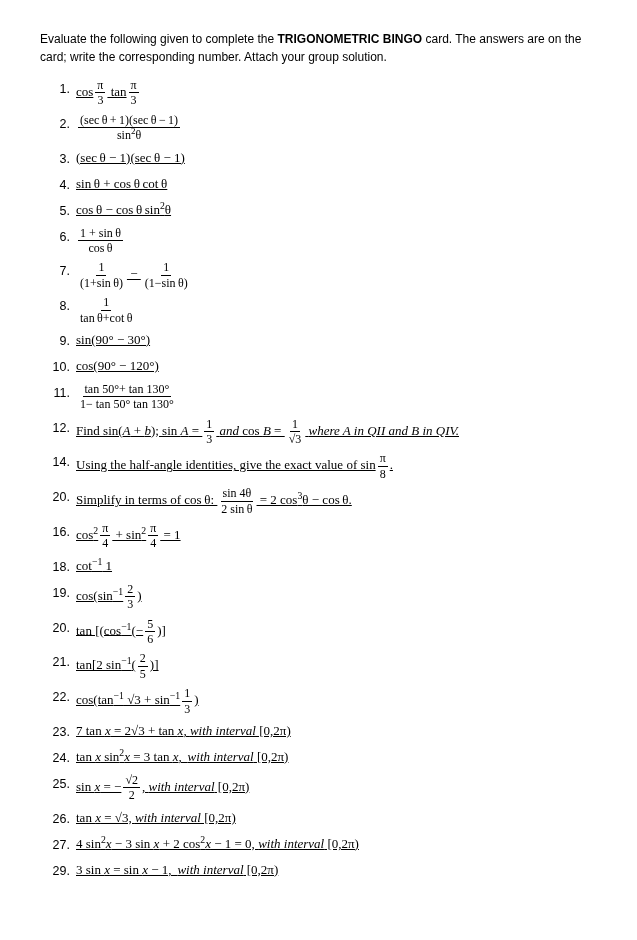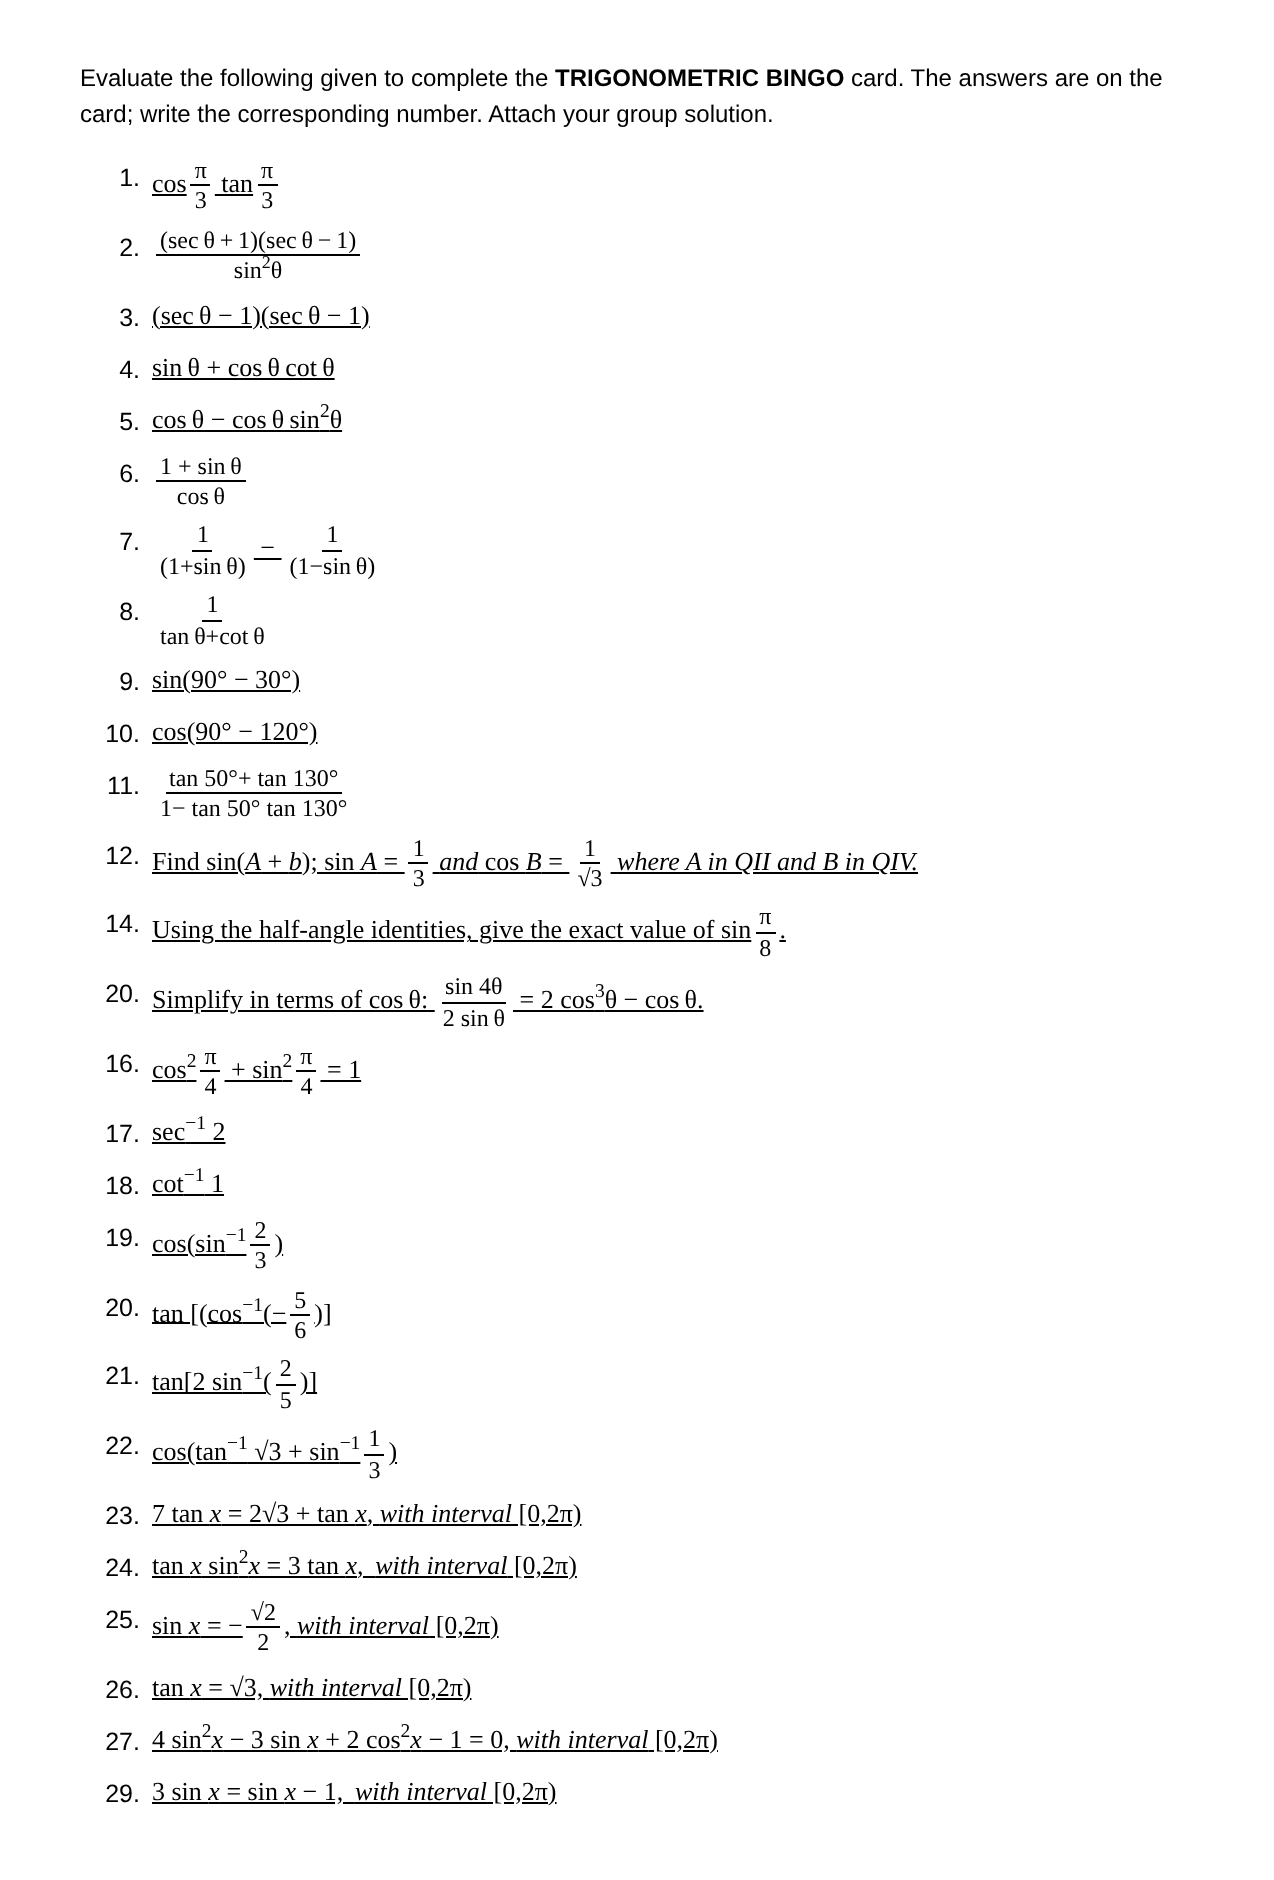--- a/index.html
+++ b/index.html
@@ -176,24 +176,20 @@
       <span class="num">16.</span>
       <span class="expr">cos<sup>2</sup><span class="frac">
           <span class="numer">π</span>
           <span class="denom">4</span>
         </span> + sin<sup>2</sup><span class="frac">
           <span class="numer">π</span>
           <span class="denom">4</span>
         </span> = 1</span>
     </li>
     <li class="problem">
-      <span class="num">17.</span>
-      <span class="expr">sec<sup>−1</sup> 2</span>
-    </li>
-    <li class="problem">
       <span class="num">18.</span>
       <span class="expr">cot<sup>−1</sup> 1</span>
     </li>
     <li class="problem">
       <span class="num">19.</span>
       <span class="expr">cos(sin<sup>−1</sup><span class="frac">
           <span class="numer">2</span>
           <span class="denom">3</span>
         </span>)</span>
     </li>

